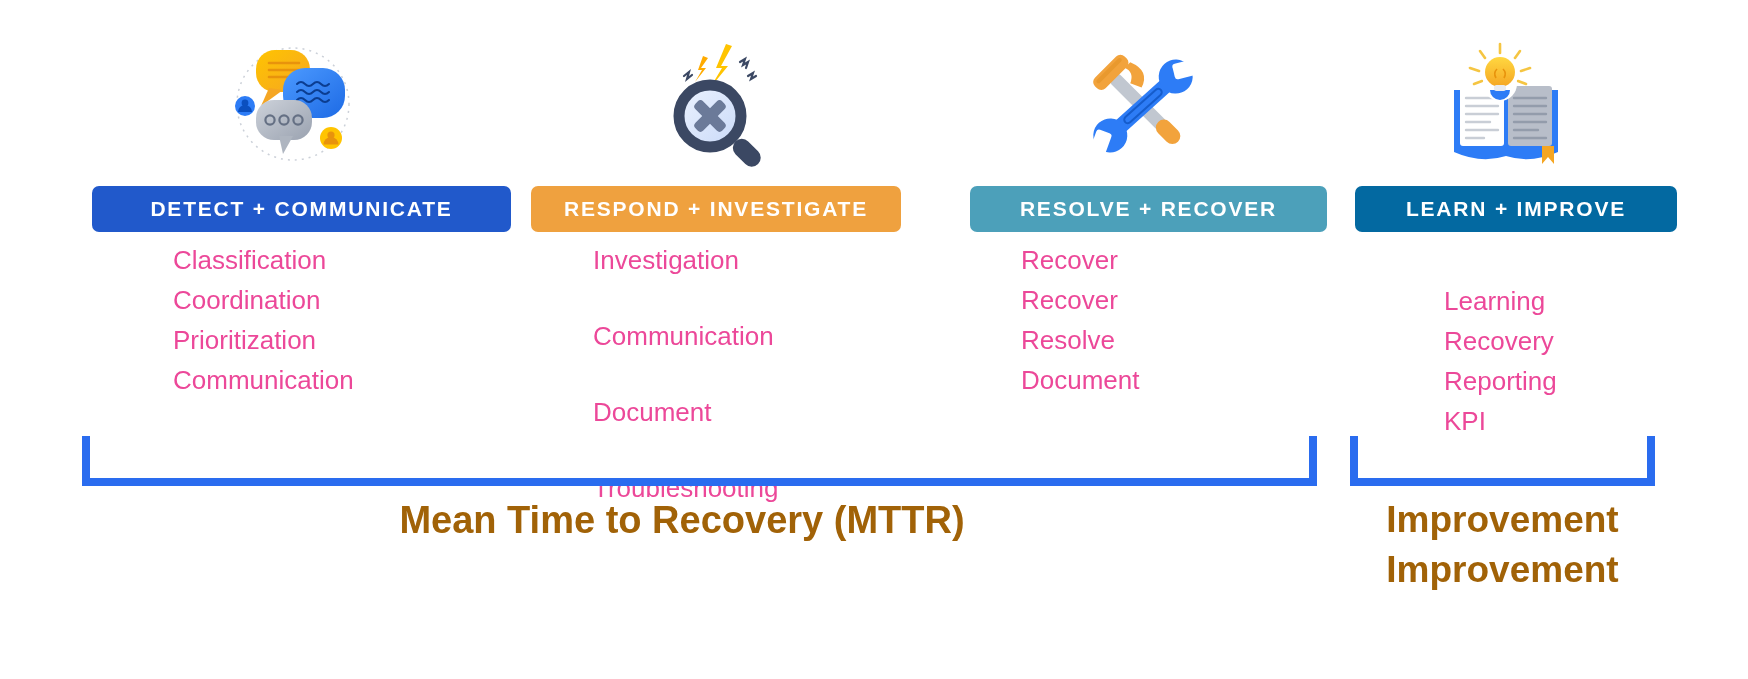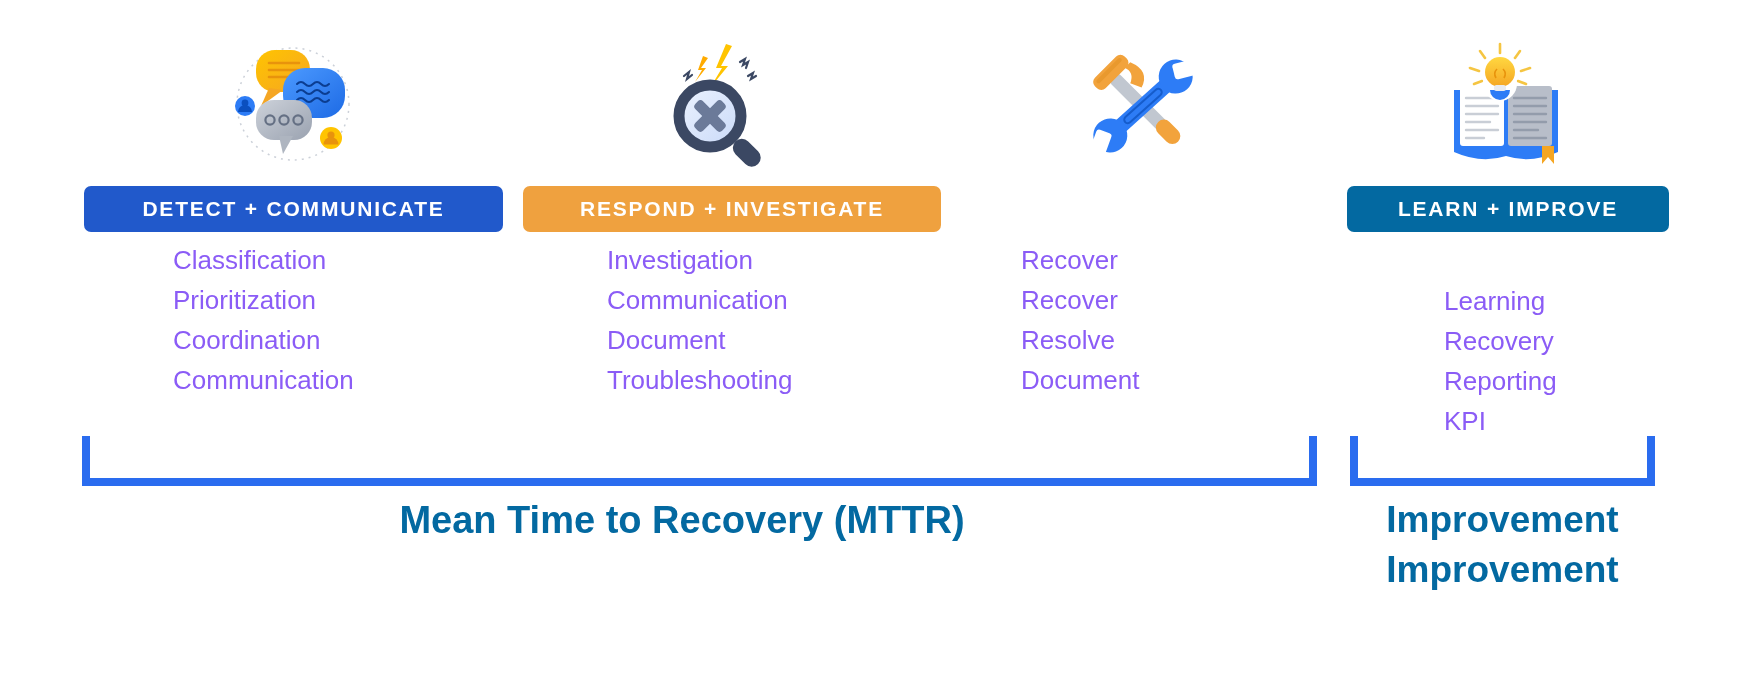--- a/index.html
+++ b/index.html
@@ -10,35 +10,36 @@
   }
   .canvas { position: absolute; left: 0; top: 0; width: 1748px; height: 679px; background: #fff; }
 
   .icon-box { position: absolute; top: 42px; width: 140px; height: 128px; display: flex; align-items: center; justify-content: center; }
 
   .phase-header {
     position: absolute; top: 186px; height: 46px; border-radius: 7px;
     display: flex; align-items: center; justify-content: center;
     color: #ffffff; font-weight: bold; font-size: 21px; letter-spacing: 1.8px;
     white-space: nowrap;
+    margin-left: 8px;
   }
 
   .phase-list { position: absolute; top: 240px; display: flex; flex-direction: column; }
   .phase-item {
     height: 40px; display: flex; align-items: center;
-    font-size: 26px; color: #8b5cf6; white-space: nowrap;
+    font-size: 26px; color: #ec4899; white-space: nowrap;
   }
 
   .bracket {
     position: absolute; top: 436px; height: 50px;
     border-left: 8px solid; border-right: 8px solid; border-bottom: 8px solid;
   }
 
   .big-label {
-    position: absolute; color: #0369a1; font-weight: bold;
+    position: absolute; color: #a16207; font-weight: bold;
     text-align: center; font-size: 38px; line-height: 50px;
   }
   .mttr-label { top: 495px; left: 82px; width: 1200px; }
   .ci-label { top: 495px; left: 1330px; width: 345px; font-size: 37px; line-height: 50px; }
 </style>
 </head>
 <body>
 
 <div class="canvas">
 
@@ -190,33 +191,34 @@
       <circle cx="62" cy="42" r="17" fill="#ffffff"></circle>
       <path d="M52 48 a10 10 0 0 0 20 0 z" fill="#2D7CF6"></path>
       <circle cx="62" cy="30" r="15" fill="url(#g-bulb)"></circle>
       <rect x="56" y="43" width="12" height="6" rx="2.5" fill="#E9EBEF"></rect>
       <path d="M58 36 q-3 -5 1 -9 M66 36 q3 -5 -1 -9" stroke="#E8930C" stroke-width="1.6" fill="none"></path>
     </svg>
   </div>
 
   <div class="phase-header" style="left: 84px; width: 419px; background-color: rgb(33, 89, 203);">DETECT + COMMUNICATE</div>
 
-  <div class="phase-header" style="left: 523px; width: 418px; background-color: rgb(239, 161, 63);">RESPOND + INVESTIGATE</div>
-
+  <div class="phase-header" style="left: 523px; width: 370px; background-color: rgb(239, 161, 63);">RESPOND + INVESTIGATE</div>
+
+  <div class="phase-header" style="left: 962px; width: 357px; background-color: rgb(76, 160, 186);">RESOLVE + RECOVER</div>
 
   <div class="phase-header" style="left: 1347px; width: 322px; background-color: #0369a1;">LEARN + IMPROVE</div>
 
   <div class="phase-list" style="left:173px;">
     <div class="phase-item">Classification</div>
+    <div class="phase-item">Coordination</div>
     <div class="phase-item">Prioritization</div>
-    <div class="phase-item">Coordination</div>
     <div class="phase-item">Communication</div>
   </div>
 
-  <div class="phase-list" style="left:607px;">
+  <div class="phase-list" style="left:593px;gap:36px;">
     <div class="phase-item">Investigation</div>
     <div class="phase-item">Communication</div>
     <div class="phase-item">Document</div>
     <div class="phase-item">Troubleshooting</div>
   </div>
 
   <div class="phase-list" style="left:1021px;">
     <div class="phase-item">Recover</div>
     <div class="phase-item">Recover</div>
     <div class="phase-item">Resolve</div>

